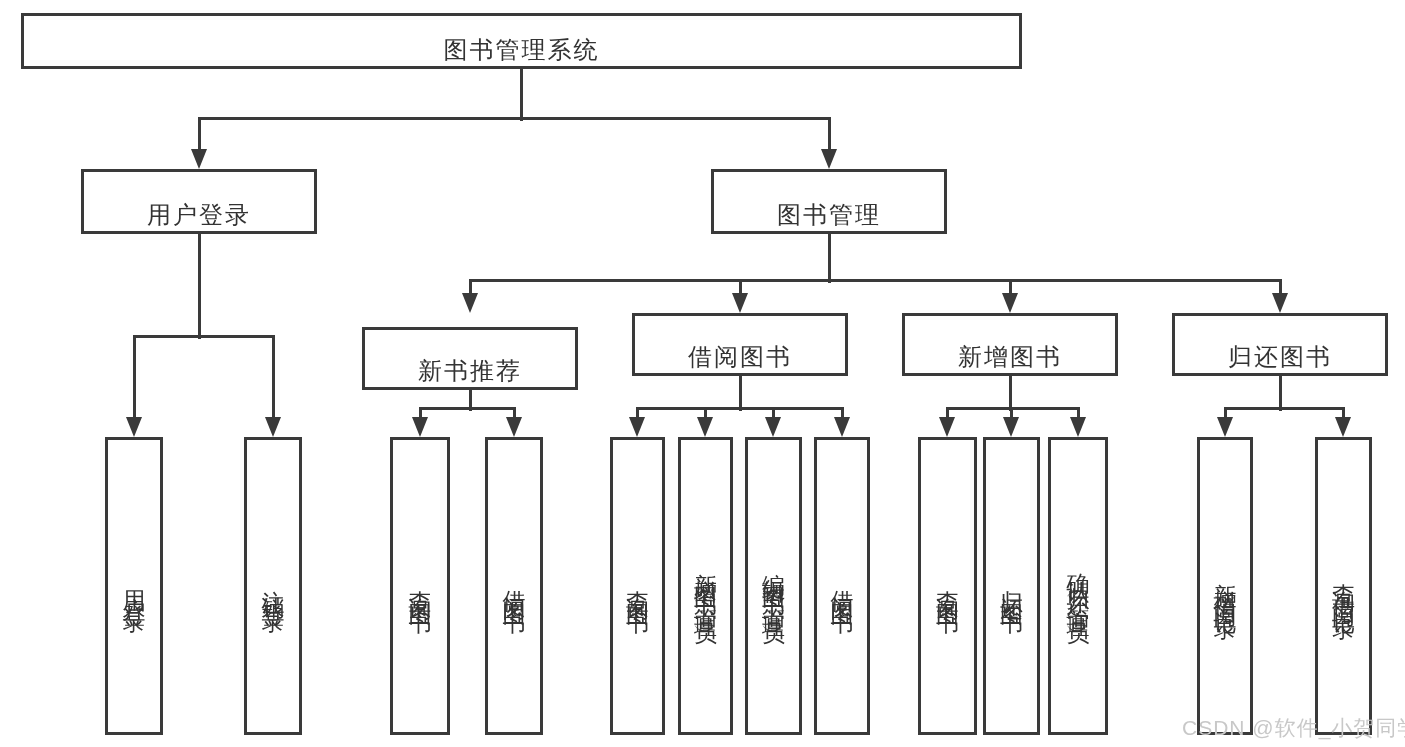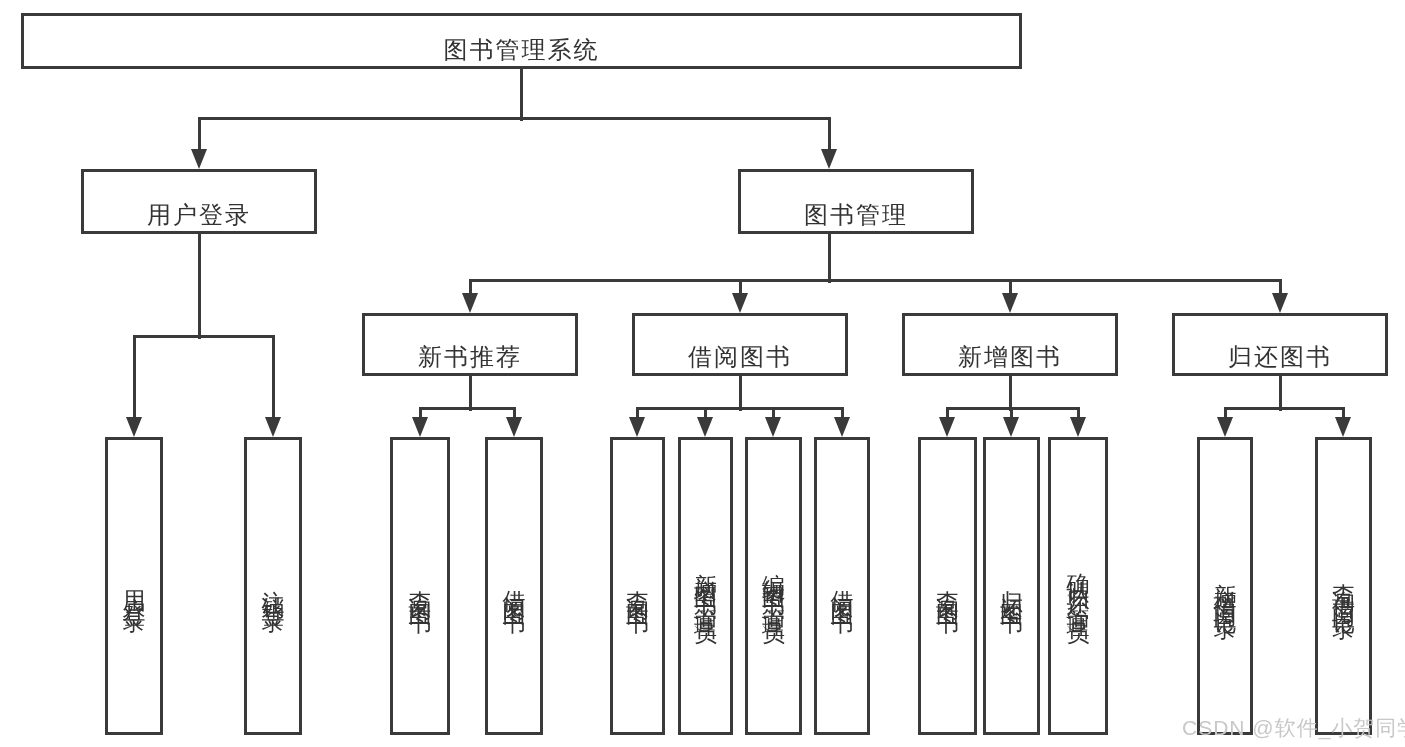--- a/index.html
+++ b/index.html
@@ -105,24 +105,24 @@
     <div class="vline" style="left: 1223.5px; top: 408px; width: 3px; height: 13px;"></div>
     <div class="arrowhead" style="left: 1217px; top: 417px;"></div>
     <div class="vline" style="left: 1341.5px; top: 408px; width: 3px; height: 13px;"></div>
     <div class="arrowhead" style="left: 1335px; top: 417px;"></div>
     <div class="box h" style="left: 21px; top: 13px; width: 1001px; height: 56px;">
       <span class="lbl">图书管理系统</span>
     </div>
     <div class="box h" style="left: 81px; top: 169px; width: 236px; height: 65px;">
       <span class="lbl">用户登录</span>
     </div>
-    <div class="box h" style="left: 711px; top: 169px; width: 236px; height: 65px; margin-left: 27px;">
+    <div class="box h" style="left: 711px; top: 169px; width: 236px; height: 65px;">
       <span class="lbl">图书管理</span>
     </div>
-    <div class="box h" style="left: 362px; top: 313px; width: 216px; height: 63px;">
+    <div class="box h" style="left: 362px; top: 327px; width: 216px; height: 63px;">
       <span class="lbl">新书推荐</span>
     </div>
     <div class="box h" style="left: 632px; top: 313px; width: 216px; height: 63px;">
       <span class="lbl">借阅图书</span>
     </div>
     <div class="box h" style="left: 902px; top: 313px; width: 216px; height: 63px;">
       <span class="lbl">新增图书</span>
     </div>
     <div class="box h" style="left: 1172px; top: 313px; width: 216px; height: 63px;">
       <span class="lbl">归还图书</span>

